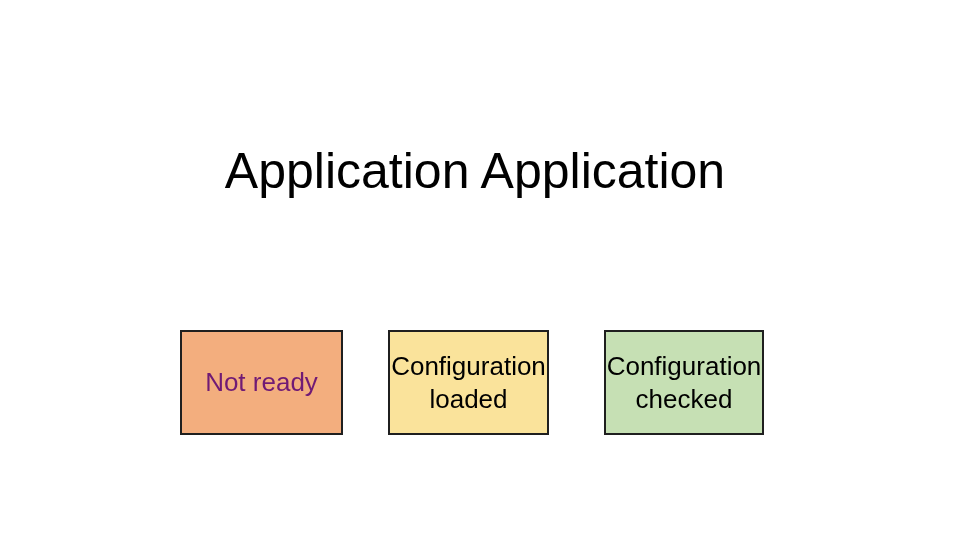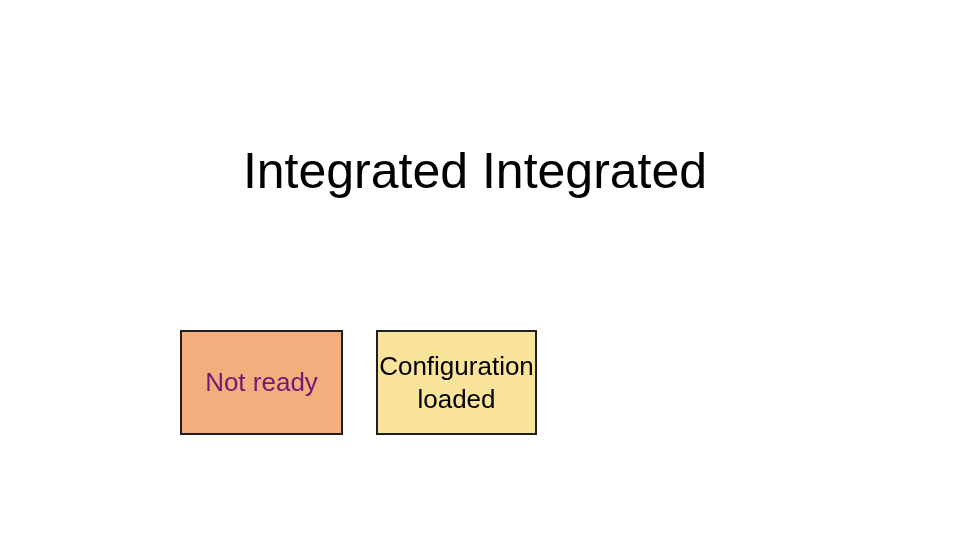--- a/index.html
+++ b/index.html
@@ -36,34 +36,37 @@
     display: flex;
     align-items: center;
     justify-content: center;
     text-align: center;
     font-size: 26px;
     line-height: 33px;
     color: #000000;
     padding: 0 2px;
   }
   .box-1 { left: 180px; width: 163px; }
-  .box-2 { left: 376px; width: 161px; }
+  .box-2 { left: 388px; width: 161px; }
   .box-3 { left: 604px; width: 160px; }
 </style>
 </head>
 <body>
 
 <div class="slide" style="background: rgb(255, 255, 255);">
 
   <div class="slide-title" style="color: rgb(0, 0, 0);">
-    <div>Integrated Integrated</div>
+    <div>Application Application</div>
   </div>
 
   <div class="status-box box-1" style="background: rgb(243, 174, 126); border-color: rgb(31, 31, 31); color: #701a75;">
     <span>Not ready</span>
   </div>
 
   <div class="status-box box-2" style="background: rgb(250, 227, 155); border-color: rgb(31, 31, 31); color: rgb(0, 0, 0);">
     <span>Configuration loaded</span>
   </div>
 
+  <div class="status-box box-3" style="background: rgb(198, 224, 180); border-color: rgb(31, 31, 31); color: rgb(0, 0, 0);">
+    <span>Configuration checked</span>
+  </div>
 
 </div>
 
 </body></html>

